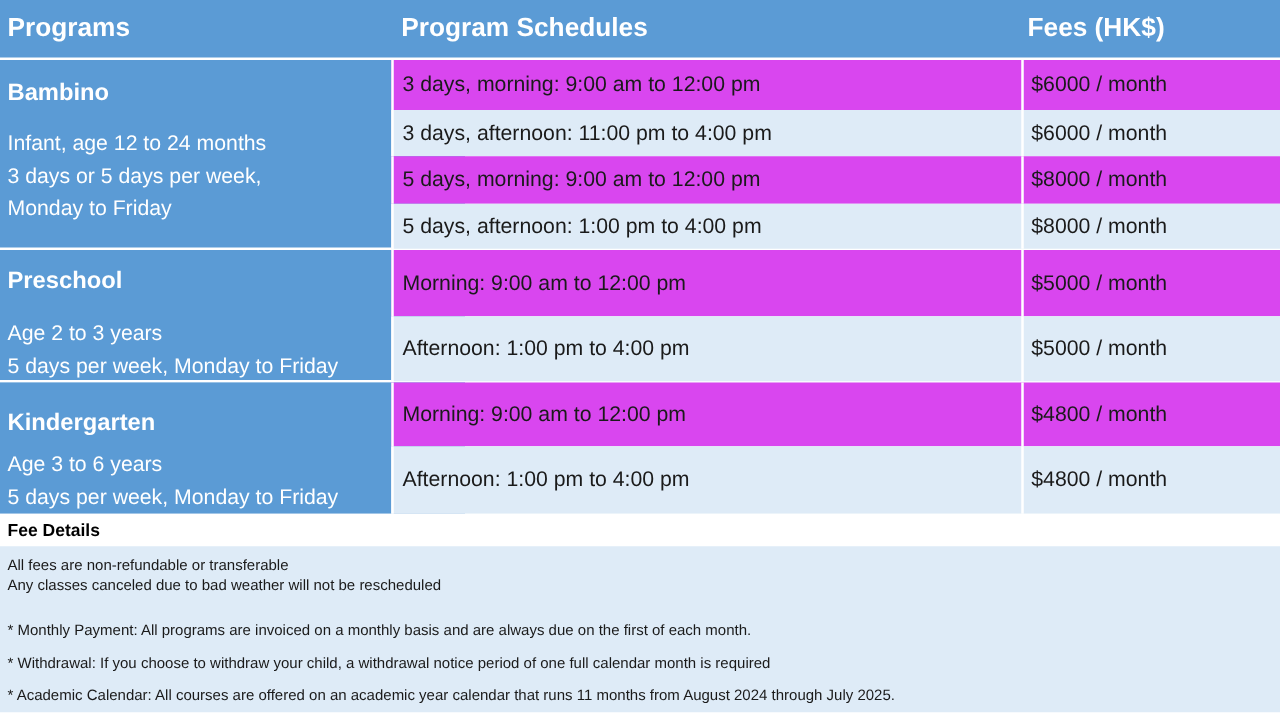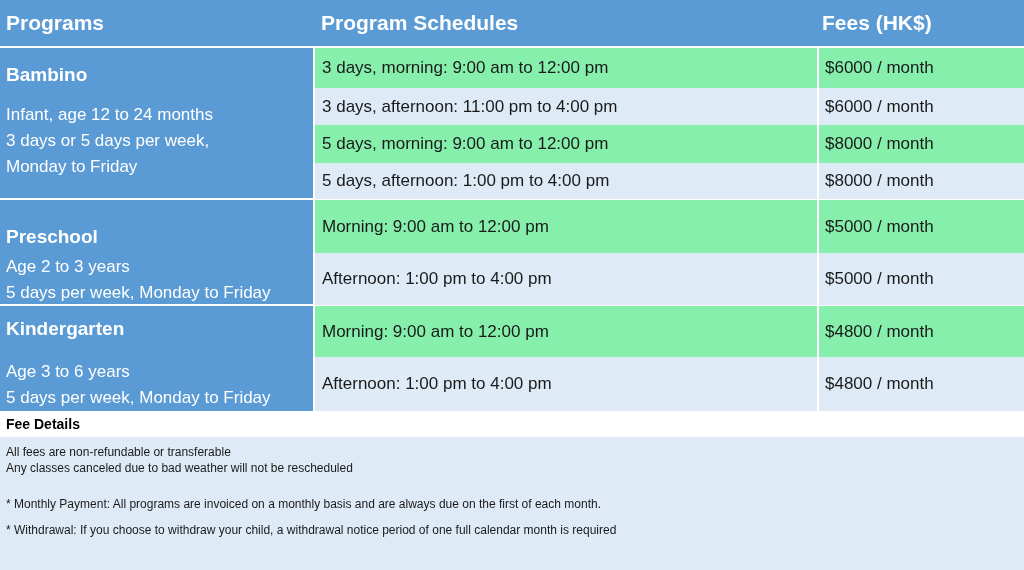--- a/index.html
+++ b/index.html
@@ -10,21 +10,21 @@
   .header .hcell { position: absolute; top: 0; height: 46px; line-height: 46px; color: #ffffff; font-weight: bold; font-size: 21px; }
   .h-prog { left: 6px; }
   .h-sched { left: 321px; }
   .h-fees { left: 822px; }
 
   .prog-cell { position: absolute; left: 0; width: 372px; background: #5b9bd5; color: #ffffff; border-bottom: 2px solid #ffffff; }
   .prog-name { position: absolute; left: 6px; font-weight: bold; font-size: 19px; }
   .prog-desc { position: absolute; left: 6px; font-size: 17px; line-height: 26px; }
 
   .row { position: absolute; left: 313px; width: 711px; border-left: 2px solid #ffffff; }
-  .row.dark { background: #86efac; }
+  .row.dark { background: #d946ef; }
   .row.light { background: #deebf7; }
   .row .sched { position: absolute; left: 7px; top: 0; height: 100%; display: flex; align-items: center; font-size: 17px; color: #1a1a1a; }
   .row .fee { position: absolute; left: 502px; top: 0; width: 209px; height: 100%; border-left: 2px solid #ffffff; display: flex; align-items: center; padding-left: 6px; font-size: 17px; color: #1a1a1a; }
   .row.sep { border-bottom: 1px solid #ffffff; }
 
   .fee-title { position: absolute; left: 0; top: 411px; width: 1024px; height: 26px; background: #ffffff; padding-left: 6px; line-height: 26px; font-weight: bold; font-size: 14px; color: #000000; }
   .fee-body { position: absolute; left: 0; top: 437px; width: 1024px; height: 133px; background: #deebf7; }
   .fee-line { position: absolute; left: 6px; font-size: 12px; color: #1a1a1a; }
 </style>
 </head>
@@ -55,50 +55,51 @@
 <div class="row dark" style="top:125px;height:38px;">
   <div class="sched">5 days, morning: 9:00 am to 12:00 pm</div>
   <div class="fee">$8000 / month</div>
 </div>
 <div class="row light sep" style="top:163px;height:37px;">
   <div class="sched">5 days, afternoon: 1:00 pm to 4:00 pm</div>
   <div class="fee">$8000 / month</div>
 </div>
 
 <div class="prog-cell" style="top:200px;height:106px;">
-  <div class="prog-name" style="top:14px;margin-top:12px;">Preschool</div>
+  <div class="prog-name" style="top:14px;">Preschool</div>
   <div class="prog-desc" style="top:54px;">
     <div>Age 2 to 3 years</div>
     <div>5 days per week, Monday to Friday</div>
   </div>
 </div>
 <div class="row dark" style="top:200px;height:53px;">
   <div class="sched">Morning: 9:00 am to 12:00 pm</div>
   <div class="fee">$5000 / month</div>
 </div>
 <div class="row light sep" style="top:253px;height:53px;">
   <div class="sched">Afternoon: 1:00 pm to 4:00 pm</div>
   <div class="fee">$5000 / month</div>
 </div>
 
 <div class="prog-cell" style="top:306px;height:105px;border-bottom:none;">
-  <div class="prog-name" style="top:12px;">Kindergarten</div>
+  <div class="prog-name" style="top:22px;">Kindergarten</div>
   <div class="prog-desc" style="top:53px;">
     <div>Age 3 to 6 years</div>
     <div>5 days per week, Monday to Friday</div>
   </div>
 </div>
 <div class="row dark" style="top:306px;height:51px;">
   <div class="sched">Morning: 9:00 am to 12:00 pm</div>
   <div class="fee">$4800 / month</div>
 </div>
 <div class="row light" style="top:357px;height:54px;">
   <div class="sched">Afternoon: 1:00 pm to 4:00 pm</div>
   <div class="fee">$4800 / month</div>
 </div>
 
 <div class="fee-title">Fee Details</div>
 <div class="fee-body">
   <div class="fee-line" style="top:8px;">All fees are non-refundable or transferable</div>
   <div class="fee-line" style="top:24px;">Any classes canceled due to bad weather will not be rescheduled</div>
   <div class="fee-line" style="top:60px;">* Monthly Payment: All programs are invoiced on a monthly basis and are always due on the first of each month.</div>
   <div class="fee-line" style="top:86px;">* Withdrawal: If you choose to withdraw your child, a withdrawal notice period of one full calendar month is required</div>
+  <div class="fee-line" style="top:112px;">* Academic Calendar: All courses are offered on an academic year calendar that runs 11 months from August 2024 through July 2025.</div>
 </div>
 
 </body></html>

